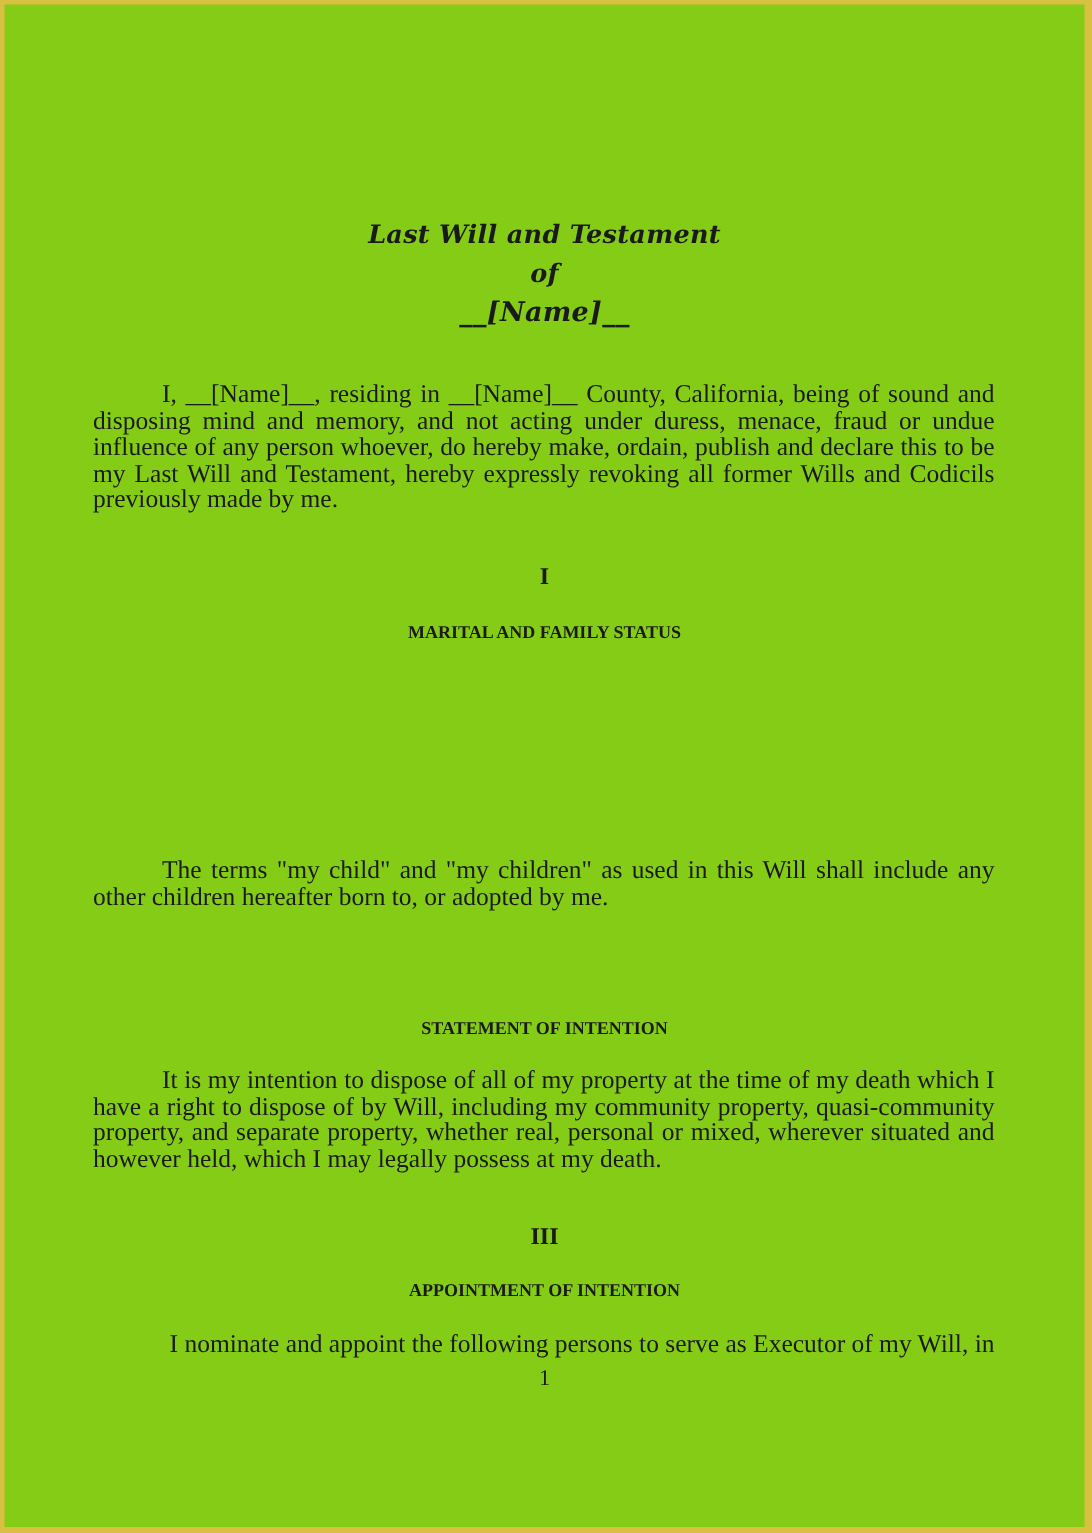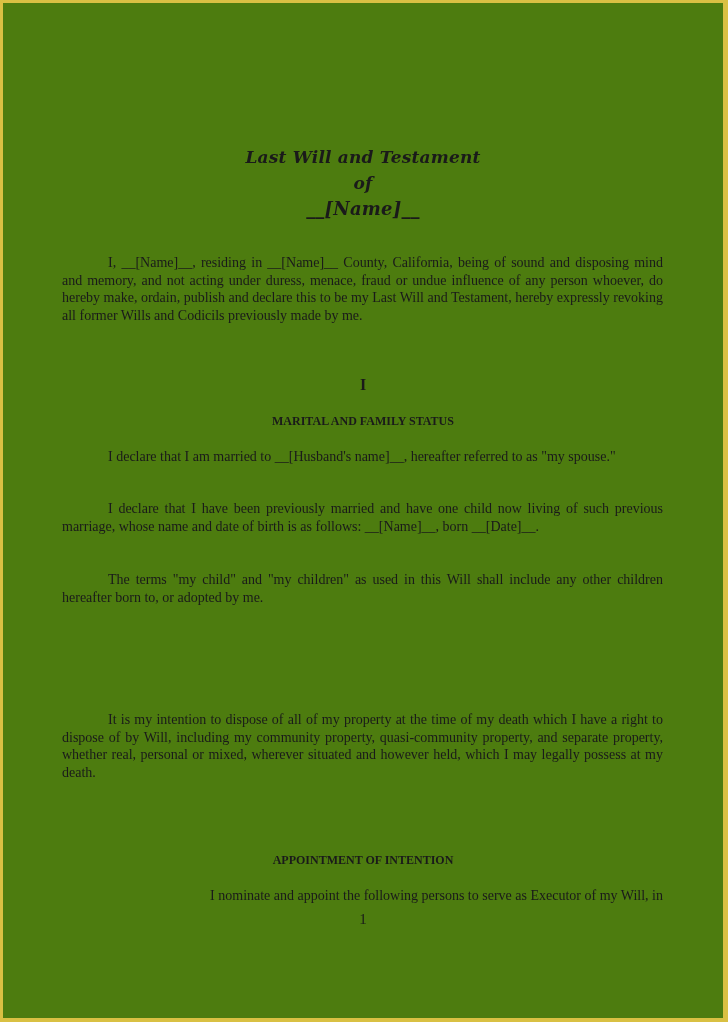--- a/index.html
+++ b/index.html
@@ -12,21 +12,21 @@
       background: #d9c043;
       position: relative;
       overflow: hidden;
     }
     .page {
       position: absolute;
       left: 3px;
       top: 3px;
       width: 720px;
       height: 1015px;
-      background: #4d7c0f;
+      background: #84cc16;
       font-family: "Liberation Serif", "DejaVu Serif", serif;
       color: #1a1a1a;
     }
     .line {
       position: absolute;
       white-space: nowrap;
       font-size: 16px;
       line-height: 18px;
     }
     .center {
@@ -46,21 +46,21 @@
       font-size: 12px;
     }
     .roman {
       font-weight: bold;
       font-size: 16px;
     }
     .para {
       position: absolute;
       left: 59px;
       width: 601px;
-      font-size: 14px;
+      font-size: 17px;
       line-height: 17.6px;
       text-align: justify;
     }
     .para .indent {
       display: inline-block;
       width: 46px;
     }
     .watermark {
       position: absolute;
       left: 40px;
@@ -77,25 +77,25 @@
 <div class="page">
 
   <div class="line center title" style="top:145px;">Last Will and Testament</div>
   <div class="line center title" style="top:171px;">of</div>
   <div class="line center title" style="top:197px; font-size:18px;">__[Name]__</div>
 
   <div class="para" style="top:251px;"><span class="indent"></span><span>I,  __[Name]__,  residing in __[Name]__ County, California, being of sound and disposing mind and memory, and not acting under duress, menace,  fraud or undue influence of any person whoever, do hereby make, ordain, publish and declare this to be my Last Will and Testament, hereby expressly revoking all former Wills and Codicils previously made by me.</span></div>
 
   <div class="line center roman" style="top:373px;">I</div>
   <div class="line center heading" style="top:409px;">MARITAL AND FAMILY STATUS</div>
-  <div class="para" style="top:445px;"><span class="indent"></span><span>I declare that I am married to __[Husband's name]__, hereafter referred to as "my spouse."</span></div>
-  <div class="para" style="top:497px;"><span class="indent"></span><span>I declare that I have been previously married and have one child now living of such previous marriage, whose name and date of birth is as follows: __[Name]__, born __[Date]__.</span></div>
   <div class="para" style="top:568px;"><span class="indent"></span><span>The terms "my child" and "my children" as used in this Will shall include any other children hereafter born to, or adopted by me.</span></div>
 
+  <div class="line center heading" style="top:673px;">STATEMENT OF INTENTION</div>
   <div class="para" style="top:708px;"><span class="indent"></span><span>It is my intention to dispose of all of my property at the time of my death which I have a right to dispose of by Will, including my community property,  quasi-community property, and separate property,  whether real,  personal or mixed,  wherever situated and however held, which I may legally possess at my death.</span></div>
 
+  <div class="line center roman" style="top:813px;">III</div>
   <div class="line center heading" style="top:848px;">APPOINTMENT OF INTENTION</div>
   <div class="para" style="top:884px; text-align:right;"><span class="indent"></span><span>I nominate and appoint the following persons to serve as Executor of my Will, in</span></div>
 
   <div class="line center" style="top:907px; font-size:15px;">1</div>
 
   <div class="watermark"></div>
 </div>
 
 </body></html>

